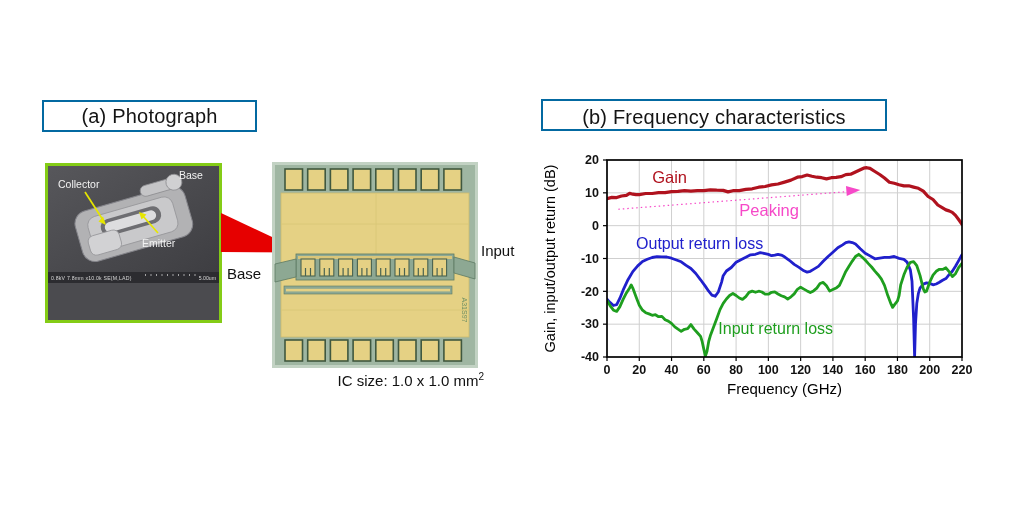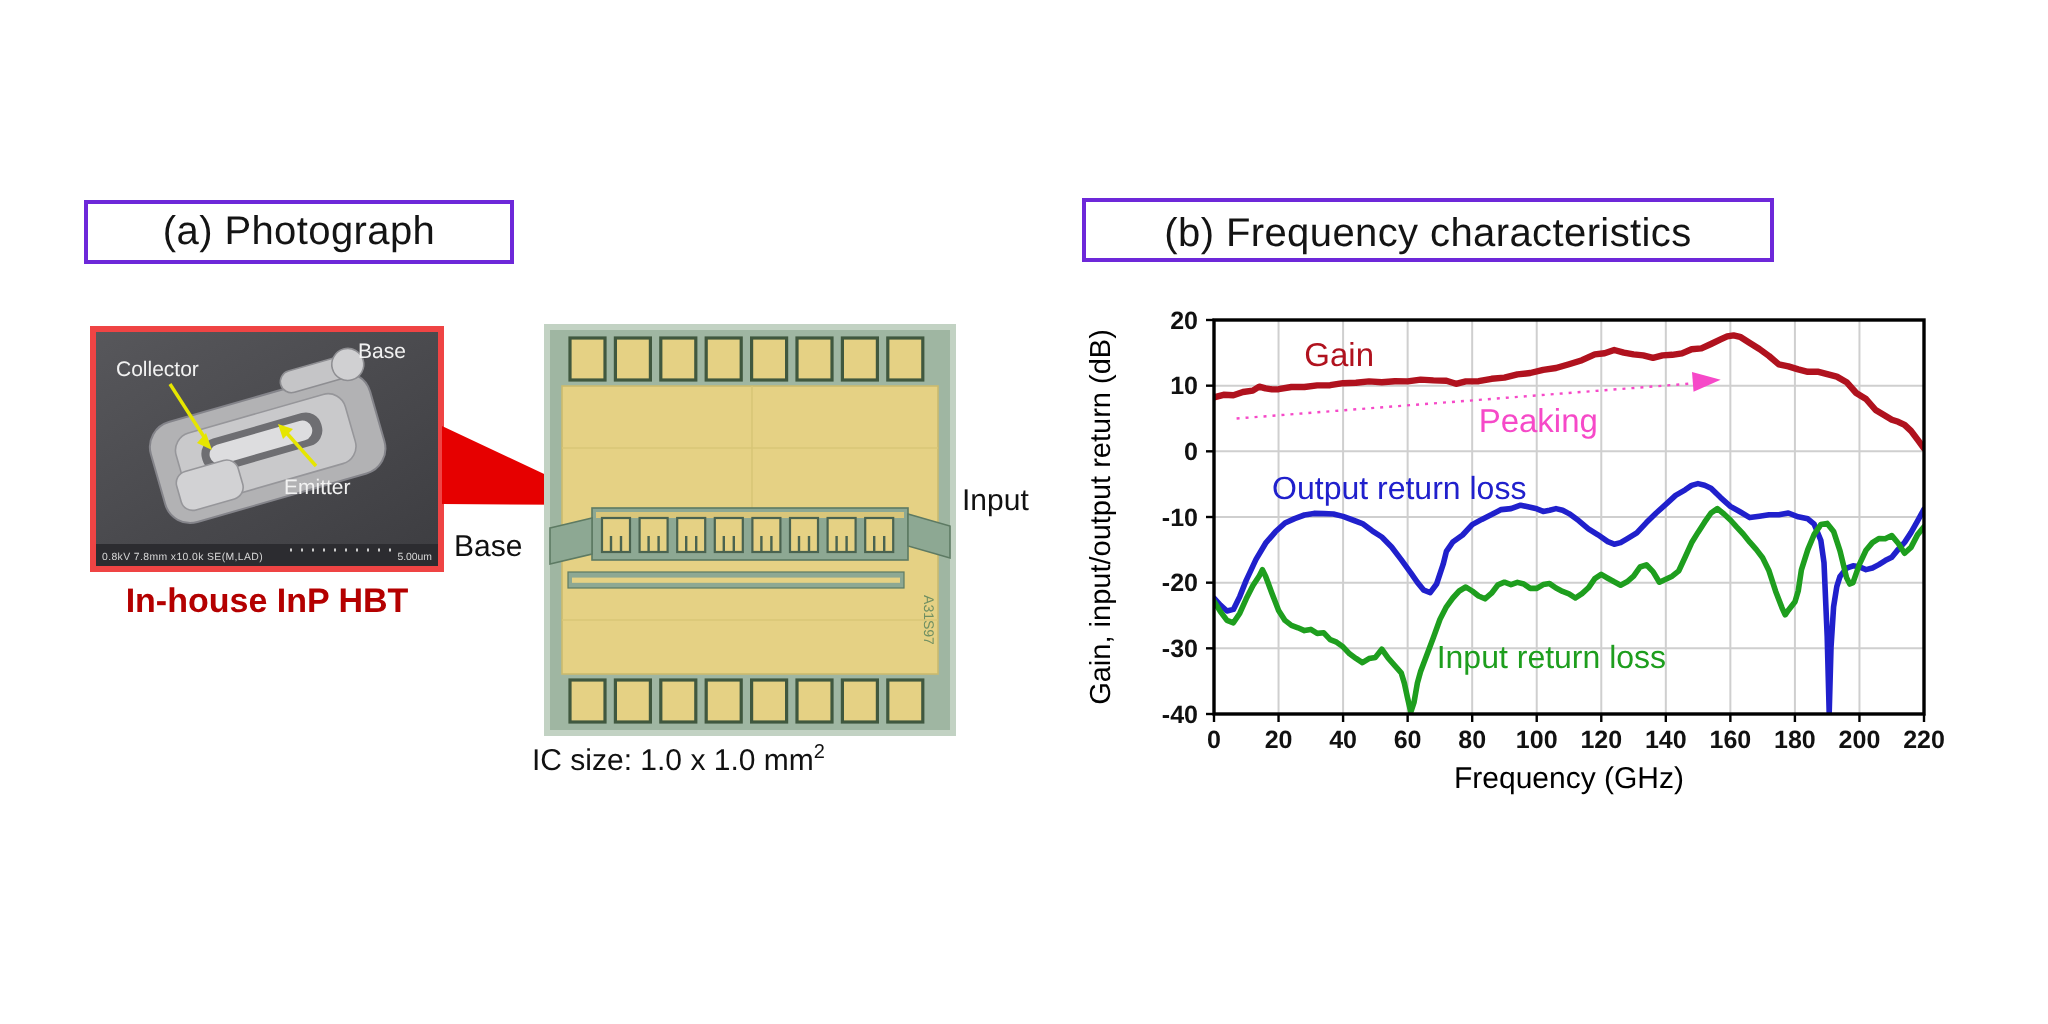--- a/index.html
+++ b/index.html
@@ -1,31 +1,31 @@
 <!DOCTYPE html>
 <html><head>
 <meta charset="utf-8">
 <style>
   html,body{margin:0;padding:0;background:#fff;}
   body{font-family:"Liberation Sans","DejaVu Sans",sans-serif;}
   .canvas{position:relative;width:1024px;height:512px;background:#ffffff;overflow:hidden;}
-  .title-box{position:absolute;box-sizing:border-box;border:2px solid #6d28d9;background:#fff;
+  .title-box{position:absolute;box-sizing:border-box;border:2px solid #0369a1;background:#fff;
     display:flex;align-items:center;justify-content:center;font-size:20px;color:#141414;letter-spacing:.2px;}
   .box-a{left:42px;top:100px;width:215px;height:32px;}
   .box-b{left:541px;top:99px;width:346px;height:32px;align-items:flex-end;}
-  .sem-fig{position:absolute;left:45px;top:163px;width:177px;height:123px;box-sizing:border-box;
-    border:3px solid #ef4444;background:#4b4b4f;}
+  .sem-fig{position:absolute;left:45px;top:163px;width:177px;height:160px;box-sizing:border-box;
+    border:3px solid #84cc16;background:#4b4b4f;}
   .sem-caption{position:absolute;left:36px;top:291px;width:195px;text-align:center;
     color:#b40000;font-weight:bold;font-size:17px;line-height:19px;}
   .wedge{position:absolute;left:220px;top:210px;width:90px;height:48px;}
   .chip{position:absolute;left:272px;top:162px;width:206px;height:206px;}
   .io-label{position:absolute;font-size:15px;color:#111;}
   .input-label{left:227px;top:265px;}
   .output-label{left:481px;top:242px;}
-  .ic-caption{position:absolute;left:266px;top:371px;width:218px;text-align:left;font-size:15px;color:#111;}
+  .ic-caption{position:absolute;left:266px;top:371px;width:218px;text-align:right;font-size:15px;color:#111;}
   .ic-caption sup{font-size:10px;}
   .chart{position:absolute;left:540px;top:145px;width:440px;height:262px;}
   svg text{font-family:"Liberation Sans","DejaVu Sans",sans-serif;}
 </style>
 </head>
 <body>
 
 <div class="canvas">
 
   <div class="title-box box-a">
@@ -66,21 +66,20 @@
       </g>
       <polygon points="91,46 98.5,48.5 93.5,53.5" fill="#e6e600"></polygon>
       <rect x="0" y="106" width="171" height="11" fill="#2c2c30"></rect>
       <text x="3" y="114" font-size="5.2" fill="#d8d8d8" letter-spacing="0.2">0.8kV 7.8mm x10.0k SE(M,LAD)</text>
       <line x1="97" y1="109" x2="152" y2="109" stroke="#cccccc" stroke-width="1.6" stroke-dasharray="1 4.5"></line>
       <text x="168" y="114" font-size="5.2" fill="#d8d8d8" text-anchor="end">5.00um</text>
     </svg>
   </div>
 
   <div class="sem-caption">
-    <div>In-house InP HBT</div>
   </div>
 
   <svg class="wedge" viewBox="0 0 90 48">
     <polygon points="1,3 1,42 85,42.5" fill="#e60000"></polygon>
   </svg>
 
   <svg class="chip" viewBox="0 0 206 206">
     <rect x="0" y="0" width="206" height="206" fill="#c2d2c3"></rect>
     <rect x="3" y="3" width="200" height="200" fill="#9fb6a2"></rect>
     <rect x="9" y="31" width="188" height="144" fill="#e5d184" stroke="#cbbb6e" stroke-width="0.8"></rect>

